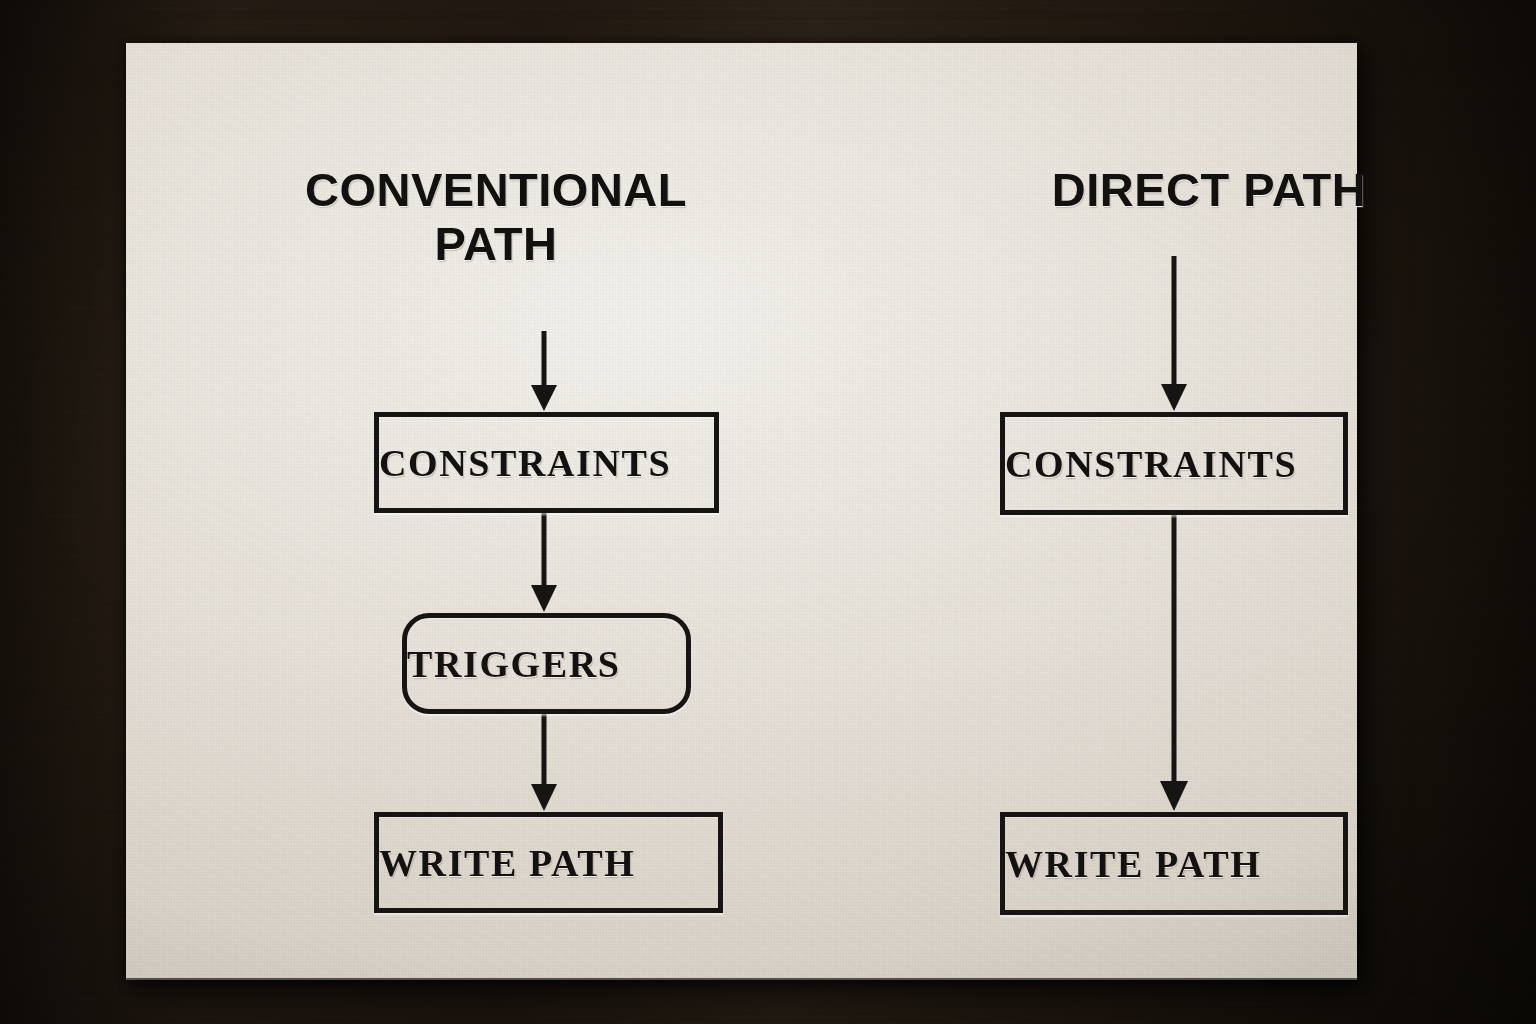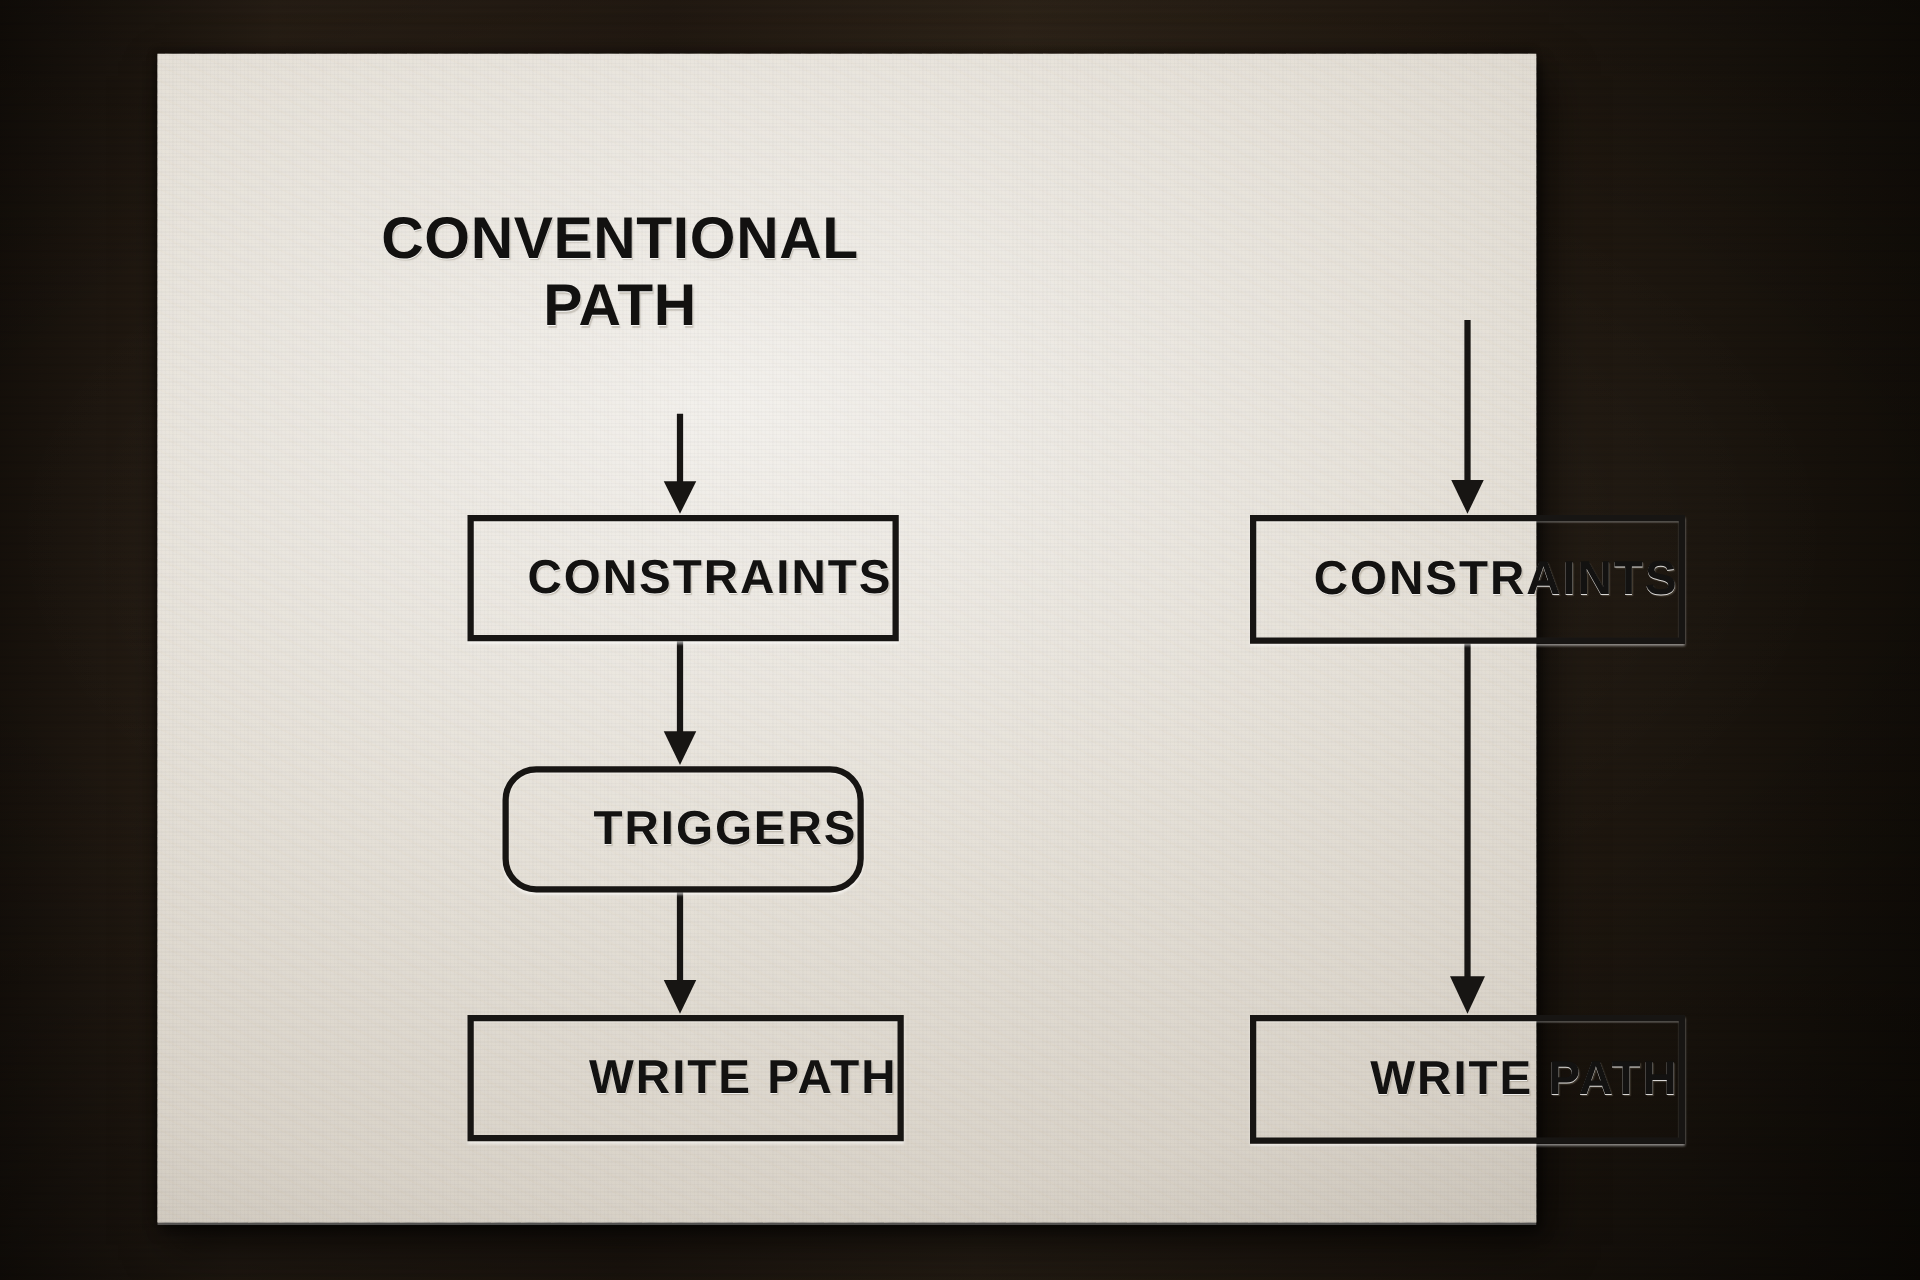--- a/index.html
+++ b/index.html
@@ -50,21 +50,21 @@
       rgba(0,0,0,0.00) 42%,
       rgba(0,0,0,0.42) 82%,
       rgba(0,0,0,0.62) 100%);
     pointer-events:none;
   }
 
   
   #paper {
     position:absolute;
     left:126px; top:43px;
-    width:1103px; height:935px;
+    width:1231px; height:935px;
     background-color:#e3ded6;
     background-image:
       radial-gradient(110% 80% at 42% 30%,
         rgba(255,255,255,0.55) 0%,
         rgba(255,255,255,0.10) 45%,
         rgba(120,105,88,0.10) 85%,
         rgba(95,82,66,0.18) 100%),
       repeating-linear-gradient(27deg,
         rgba(228,220,205,0.55) 0px,
         rgba(218,212,200,0.00) 3px,
@@ -102,24 +102,25 @@
   }
   #heading-left  { left:110px;  top:120px; width:520px; }
   #heading-vs    { left:640px;  top:120px; width:200px; font-size:45px; }
   #heading-right { left:848px;  top:120px; width:470px; }
 
   
   .node {
     position:absolute;
     border:5px solid #171513;
     background:transparent;
-    display:flex; align-items:center; justify-content:flex-end;
+    display:flex; align-items:center; justify-content:flex-start;
     box-shadow:
       0 2px 2px rgba(255,255,255,0.55),
       inset 0 1px 1px rgba(255,255,255,0.35);
+    font-family: Liberation Serif, serif;
   }
   .node-label {
     color:#131211;
     font-weight:bold;
     font-size:38px;
     letter-spacing:1.6px;
     text-shadow:
       0 1px 0 rgba(255,255,255,0.80),
       1px 2px 1px rgba(135,124,108,0.40);
     white-space:nowrap;
@@ -153,20 +154,21 @@
 
 <div id="paper">
   <div id="paper-grain"></div>
 
   <div class="diagram">
 
     <div class="heading" id="heading-left">CONVENTIONAL
 PATH</div>
 
 
+    <div class="heading" id="heading-right">DIRECT PATH</div>
 
     <div class="arrow" id="arrow-left-title-to-constraints">
       <svg width="36" height="82" viewBox="0 0 36 82">
         <line class="arrow-stroke" x1="18" y1="0" x2="18" y2="62"></line>
         <polygon class="arrow-head" points="18,80 5,54 31,54"></polygon>
       </svg>
     </div>
 
     <div class="arrow" id="arrow-left-constraints-to-triggers">
       <svg width="36" height="101" viewBox="0 0 36 101">

